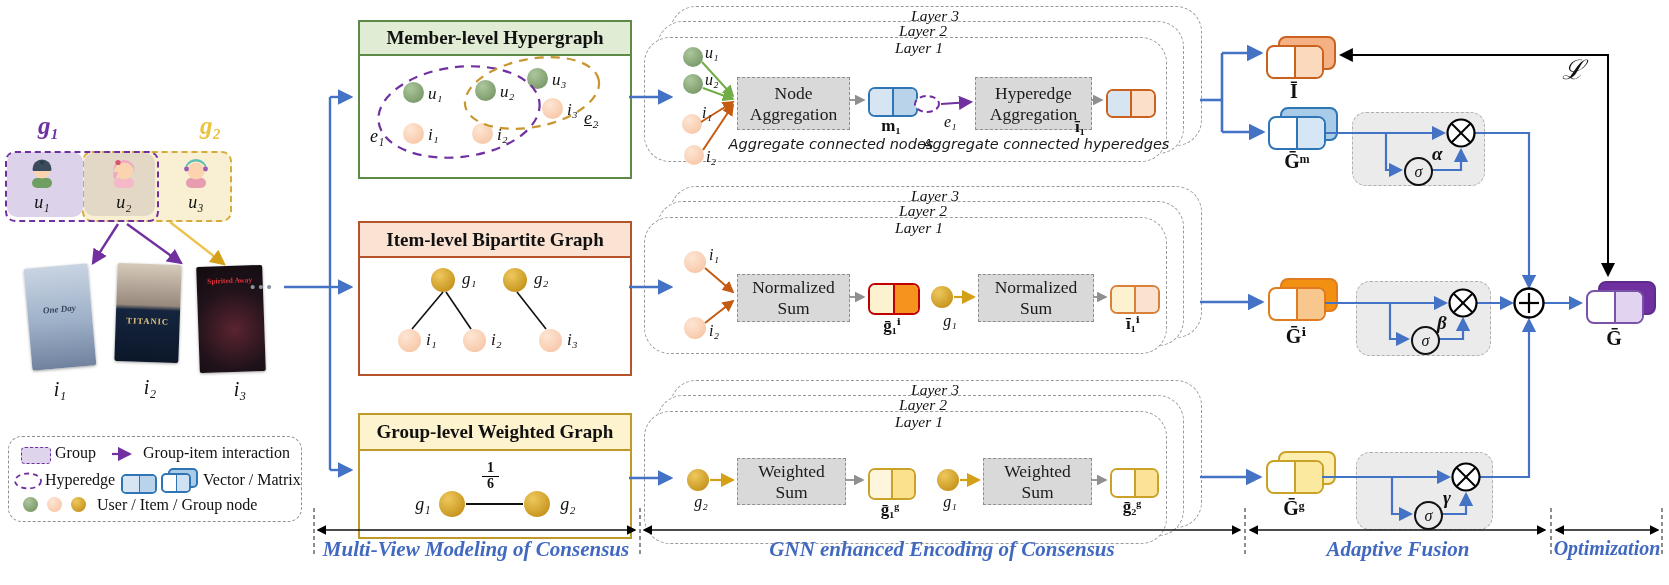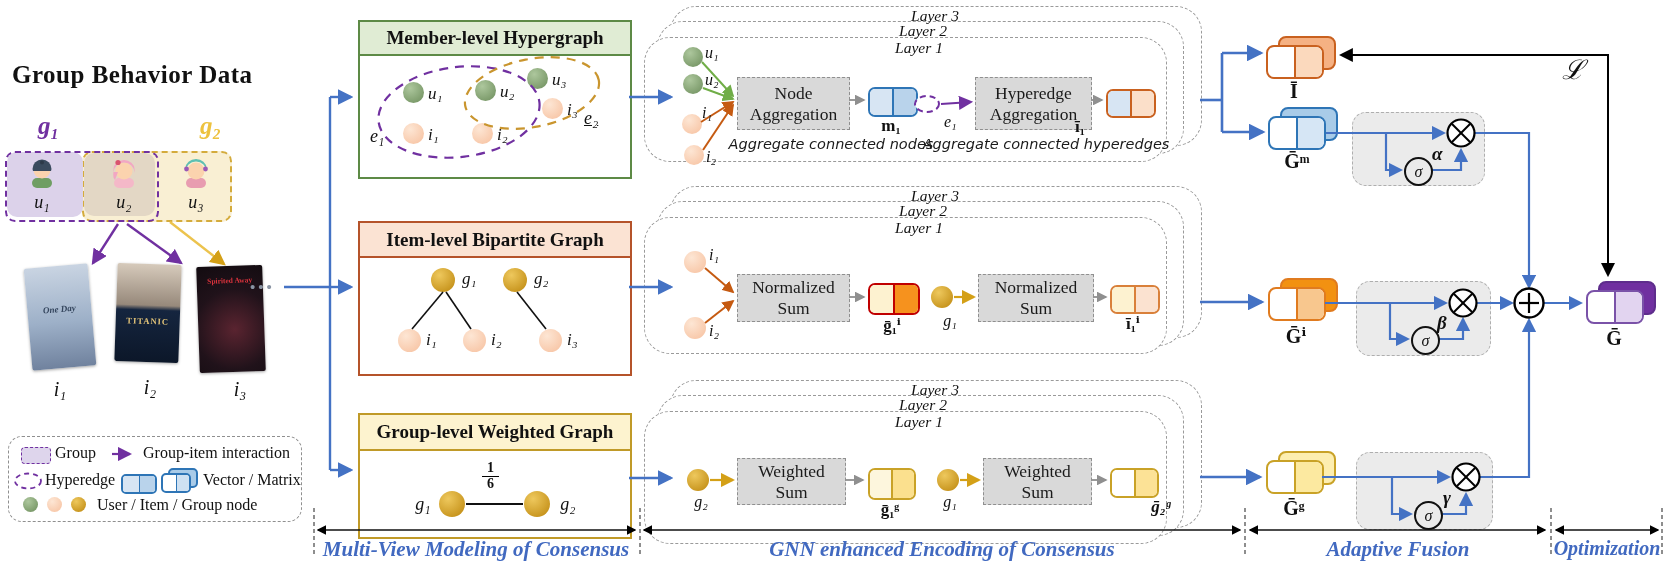--- a/index.html
+++ b/index.html
@@ -59,21 +59,20 @@
   .frac .fd{display:block;}
   .loss{position:absolute;font-style:italic;font-size:27px;z-index:6;}
   .dots{position:absolute;color:#8a94a3;font-size:15px;letter-spacing:3px;font-weight:bold;z-index:4;}
   .avatar{position:absolute;z-index:4;}
 </style>
 </head>
 <body>
 
 <div id="stage">
 
-  <div class="ptitle" style="left:12px;top:61px;">Group Behavior  Data</div>
   <div class="glab" style="left:38px;top:112px;color:#7030a0;">g₁</div>
   <div class="glab" style="left:200px;top:112px;color:#edc23f;">g₂</div>
 
   <div class="memberbox" style="left:82px;top:151px;width:146px;height:67px;border:2px dashed #d4ab3c;background:#f9efd3;"></div>
   <div class="memberbox" style="left:84px;top:153px;width:71px;height:63px;background:#e3d7c5;z-index:2;"></div>
   <div class="memberbox" style="left:7px;top:152px;width:76px;height:65px;background:#dcd2ea;z-index:2;"></div>
   <div class="memberbox" style="left:5px;top:151px;width:150px;height:67px;border:2px dashed #7030a0;z-index:3;"></div>
 
   <svg class="avatar" style="left:28px;top:157px;" width="28" height="32">
     <rect x="4" y="21" width="20" height="10" rx="5" fill="#6f9e63"></rect>
@@ -271,21 +270,21 @@
   <div class="node ngold" style="left:937px;top:469px;width:22px;height:22px;"></div>
   <div class="mlab clab" style="left:950px;top:493px;font-size:16px;">g₁</div>
   <div class="graybox" style="left:983px;top:458px;width:107px;height:45px;">
     <span>Weighted</span>
       <span>Sum</span>
   </div>
   <div class="vec" style="left:1110px;top:468px;width:45px;height:26px;border-color:#c9a227;">
     <b style="background:#ffffff;"></b>
       <b style="background:#fce296;border-color:#c9a227;"></b>
   </div>
-  <div class="veclab" style="left:1161px;top:497px;font-style:italic;">ḡ₂ᵍ</div>
+  <div class="veclab" style="left:1132px;top:497px;">ḡ₂ᵍ</div>
 
   <div class="mat" style="left:1266px;top:45px;">
     <div class="bk" style="border-color:#c9611f;background:#f5b183;"></div>
     <div class="fr" style="border-color:#c9611f;">
         <b></b>
         <b style="background:#fbd9bd;border-color:#c9611f;"></b>
       </div>
   </div>
   <div class="matlab" style="left:1294px;top:80px;">Ī</div>
 

